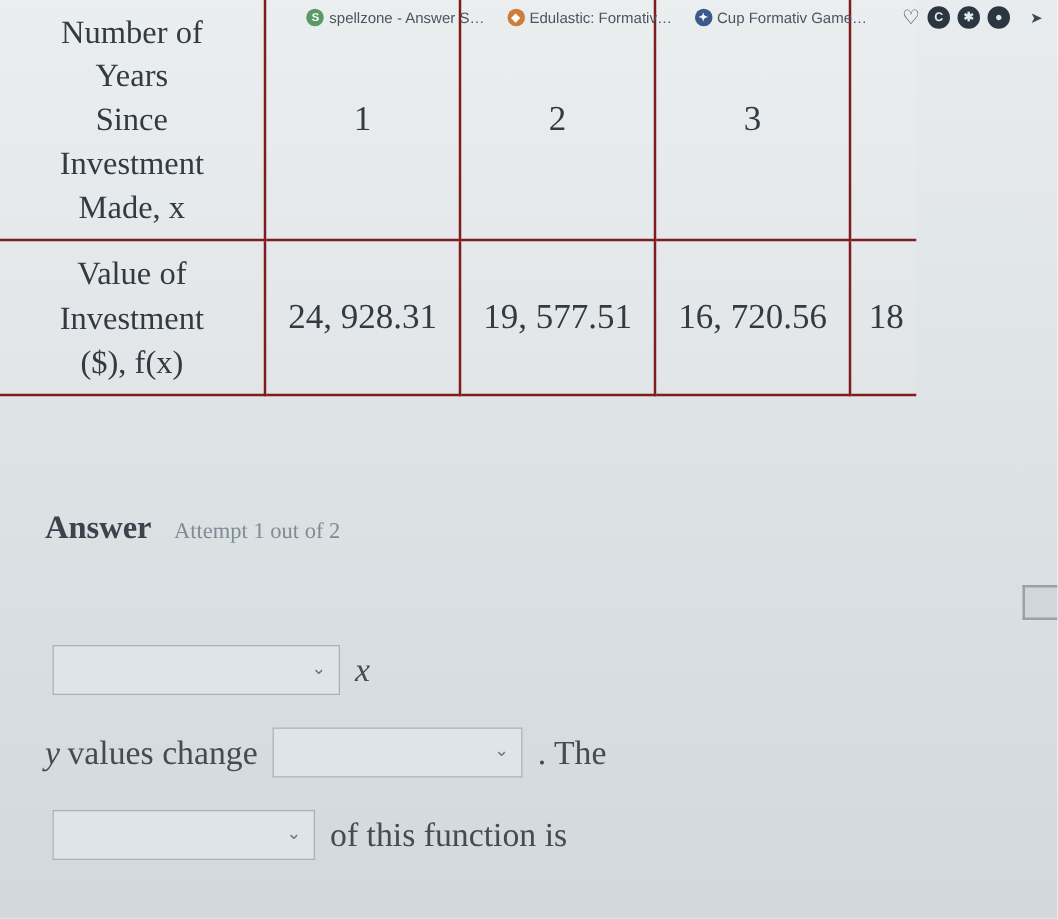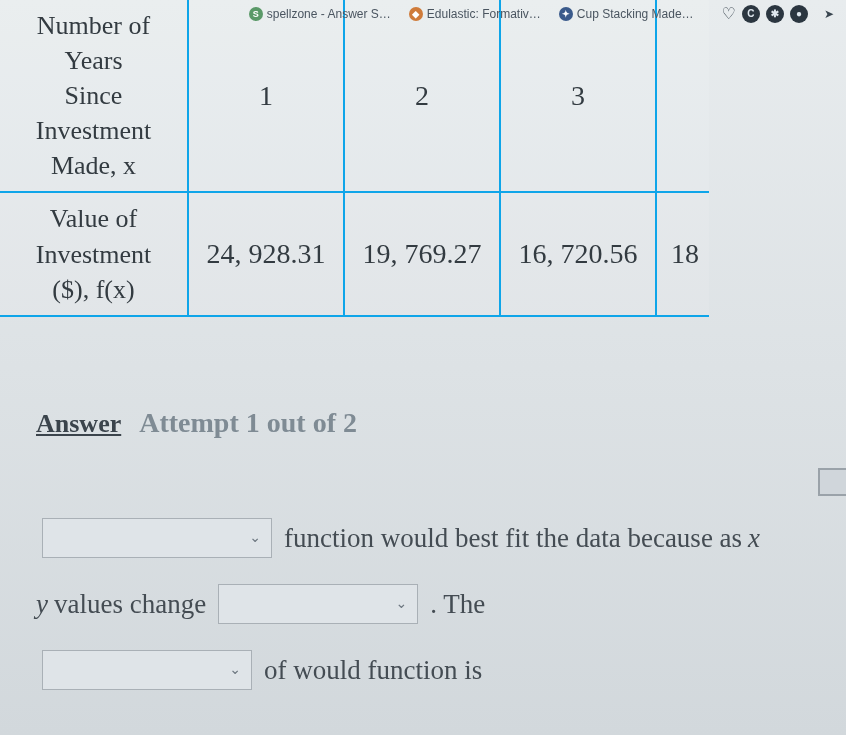--- a/index.html
+++ b/index.html
@@ -66,21 +66,21 @@
     .content {
       padding: 0 0 0 0;
     }
     table.data-table {
       border-collapse: collapse;
       font-size: 28px;
       color: #333b41;
       margin-top: 0;
     }
     table.data-table td {
-      border: 2px solid #0ea5e9;
+      border: 2px solid #7f1d1d;
       padding: 8px 10px;
       text-align: center;
       vertical-align: middle;
       background: rgba(255,255,255,0.1);
     }
     table.data-table td.rowhead {
       font-size: 26px;
       line-height: 1.35;
       padding: 8px 6px;
       border-left: none;
@@ -100,26 +100,24 @@
     }
     .answer-head {
       display: flex;
       align-items: baseline;
       gap: 18px;
     }
     .answer-label {
       font-weight: bold;
       font-size: 26px;
       color: #3b444c;
-      text-decoration: underline;
     }
     .attempt-text {
-      font-size: 28px;
+      font-size: 18px;
       color: #7f8b94;
-      font-weight: bold;
     }
     .right-widget {
       position: absolute;
       right: 0;
       top: 468px;
       width: 28px;
       height: 28px;
       border: 2px solid #9aa2a9;
       border-right: none;
       background: #d0d6db;
@@ -166,86 +164,85 @@
   <div class="bookmark-item">
     <span class="favicon spellzone">S</span>
     <span>spellzone - Answer S…</span>
   </div>
   <div class="bookmark-item">
     <span class="favicon edulastic">◆</span>
     <span>Edulastic: Formativ…</span>
   </div>
   <div class="bookmark-item">
     <span class="favicon cup">✦</span>
-    <span>Cup Stacking Made…</span>
+    <span>Cup Formativ Game…</span>
   </div>
   <div class="browser-icons">
     <span style="font-size:16px;color:#3a4650;">♡</span>
     <span class="browser-icon">C</span>
     <span class="browser-icon">✱</span>
     <span class="browser-icon">●</span>
     <span style="margin-left:10px;color:#3a4650;">➤</span>
   </div>
 </div>
 
 <div class="content">
 
   <table class="data-table">
     <tbody>
         <tr>
-      <td class="rowhead" style="width:188px;">
+      <td class="rowhead" style="width:212px;">
         Number of<br>Years<br>Since<br>Investment<br>Made, x
       </td>
       <td style="width:156px;">1</td>
       <td style="width:156px;">2</td>
       <td style="width:156px;">3</td>
       <td class="col-partial" style="width:44px;"></td>
     </tr>
     <tr>
       <td class="rowhead">
         Value of<br>Investment<br>($), f(x)
       </td>
       <td>24, 928.31</td>
-      <td>19, 769.27</td>
+      <td>19, 577.51</td>
       <td>16, 720.56</td>
       <td class="col-partial">18</td>
     </tr>
   </tbody>
     </table>
 
   <div class="answer-section">
     <div class="answer-head">
       <span class="answer-label">Answer</span>
       <span class="attempt-text">Attempt 1 out of 2</span>
     </div>
 
     <div class="fill-area">
 
       <div class="line">
         <span class="select-box">
           <span class="chev">⌄</span>
         </span>
-        <span> function would best fit the data because as </span>
           <span class="math-serif">x</span>
       </div>
 
       <div class="line">
           <span class="math-serif">y</span>
           <span> values change </span>
         <span class="select-box short">
           <span class="chev">⌄</span>
         </span>
         <span> . The</span>
       </div>
 
       <div class="line">
         <span class="select-box med">
           <span class="chev">⌄</span>
         </span>
-        <span> of would function is</span>
+        <span> of this function is</span>
       </div>
 
     </div>
   </div>
 
   <div class="right-widget"></div>
 
 </div>
 
 </body></html>

